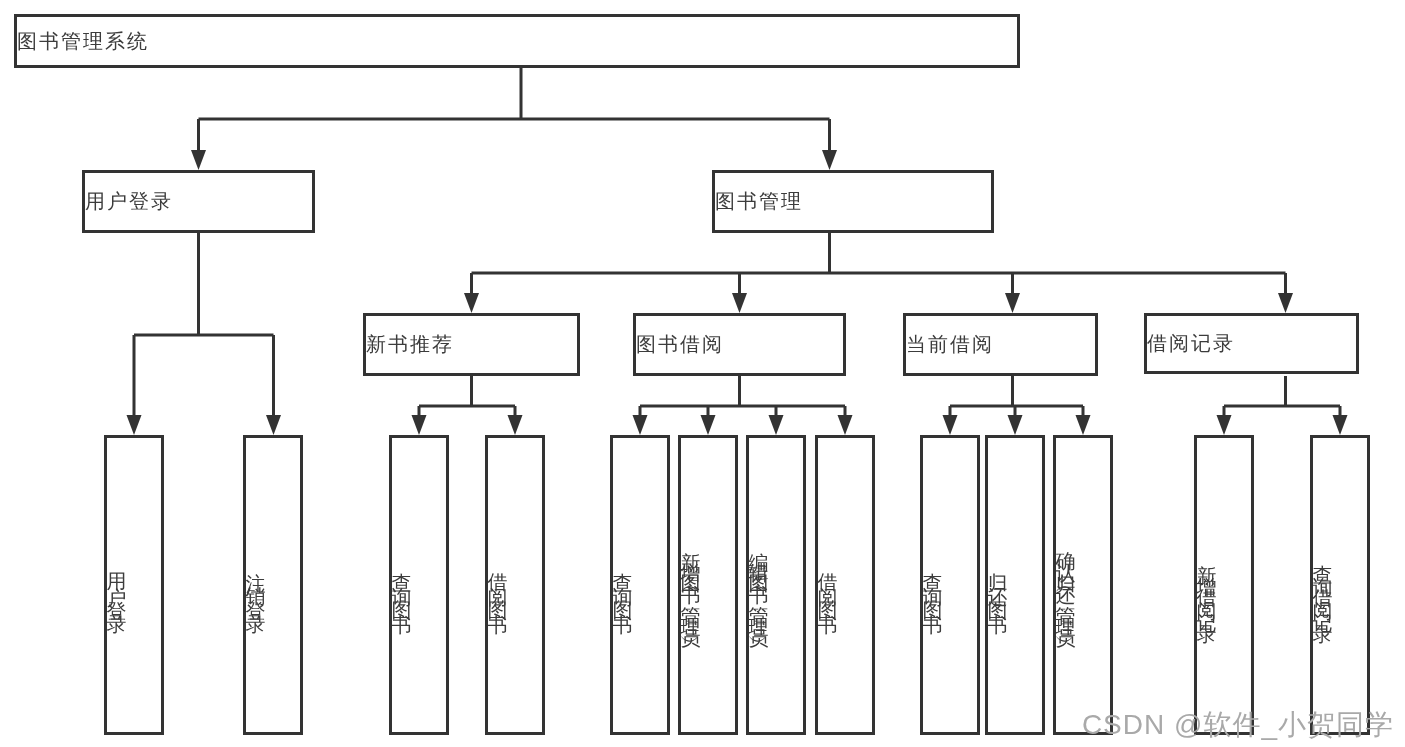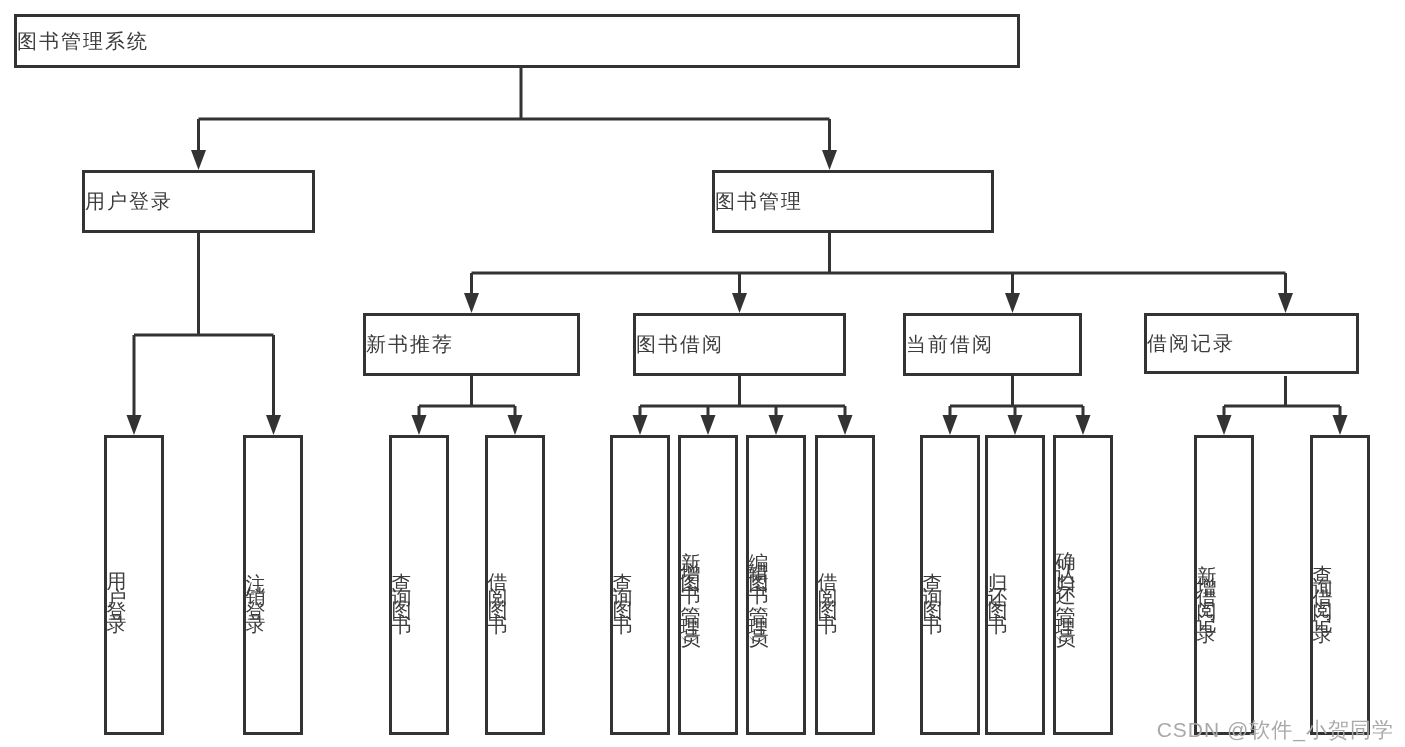--- a/index.html
+++ b/index.html
@@ -18,21 +18,21 @@
   .lbl{
     font-size:20px;color:var(--text,#3c3c3c);letter-spacing:2px;white-space:nowrap;
   }
   .vtext{
     writing-mode:vertical-rl;text-orientation:mixed;
     font-size:20px;color:var(--text,#3c3c3c);letter-spacing:14px;line-height:1;
   }
   .n9{letter-spacing:11px;}
   .n6{letter-spacing:12px;}
   .watermark{
-    position:absolute;right:11px;bottom:3px;font-size:21px;
+    position:absolute;right:11px;bottom:3px;font-size:28px;
     color:var(--watermark,#a9a9a9);letter-spacing:1px;white-space:nowrap;
   }
 </style>
 </head>
 <body>
 
 <div class="stage">
 
   <svg class="connectors" viewBox="0 0 1405 747" aria-hidden="true">
     <path class="connector-path" d="
@@ -76,21 +76,21 @@
   <div class="node" style="left:712px;top:170px;width:282px;height:63px">
     <span class="lbl">图书管理</span>
   </div>
 
   <div class="node" style="left:633px;top:313px;width:213px;height:63px">
     <span class="lbl">图书借阅</span>
   </div>
   <div class="node" style="left:363px;top:313px;width:217px;height:63px">
     <span class="lbl">新书推荐</span>
   </div>
-  <div class="node" style="left:903px;top:313px;width:179px;height:63px">
+  <div class="node" style="left:903px;top:313px;width:195px;height:63px">
     <span class="lbl">当前借阅</span>
   </div>
   <div class="node" style="left:1144px;top:313px;width:215px;height:61px">
     <span class="lbl">借阅记录</span>
   </div>
 
   <div class="node" style="left:104px;top:435px;width:60px;height:300px">
     <span class="vtext">用户登录</span>
   </div>
   <div class="node" style="left:243px;top:435px;width:60px;height:300px">

